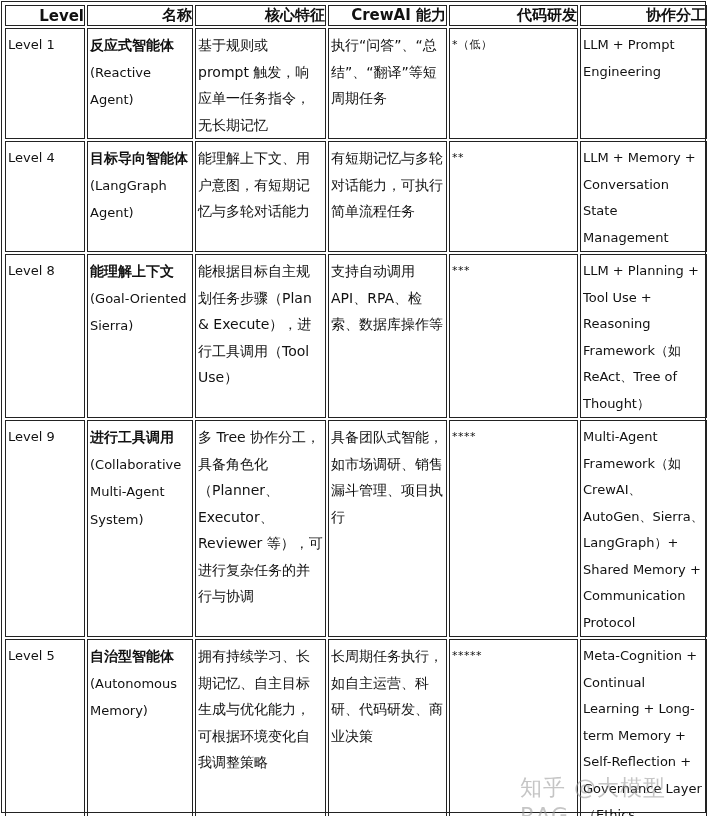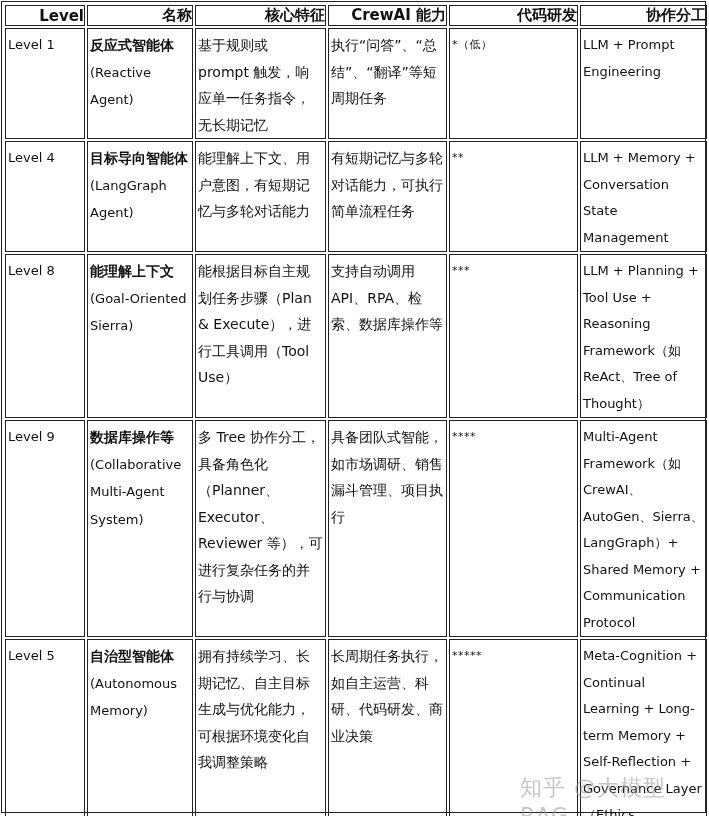--- a/index.html
+++ b/index.html
@@ -66,21 +66,21 @@
     <tr style="height:164px">
       <td class="level">Level 8</td>
       <td class="name"><span>能理解上下文</span><br><span class="en">(Goal-Oriented Sierra)</span></td>
       <td>能根据目标自主规划任务步骤（Plan &amp; Execute），进行工具调用（Tool Use）</td>
       <td>支持自动调用 API、RPA、检索、数据库操作等</td>
       <td class="diff">***</td>
       <td class="tech">LLM + Planning + Tool Use + Reasoning Framework（如 ReAct、Tree of Thought）</td>
     </tr>
     <tr style="height:191px">
       <td class="level">Level 9</td>
-      <td class="name"><span>数据库操作等</span><br><span class="en">(Collaborative Multi-Agent System)</span></td>
+      <td class="name"><span>进行工具调用</span><br><span class="en">(Collaborative Multi-Agent System)</span></td>
       <td>多 Tree 协作分工，具备角色化（Planner、Executor、Reviewer 等），可进行复杂任务的并行与协调</td>
       <td>具备团队式智能，如市场调研、销售漏斗管理、项目执行</td>
       <td class="diff">****</td>
       <td class="tech">Multi-Agent Framework（如 CrewAI、AutoGen、Sierra、LangGraph）+ Shared Memory + Communication Protocol</td>
     </tr>
     <tr style="height:217px">
       <td class="level">Level 5</td>
       <td class="name"><span>自治型智能体</span><br><span class="en">(Autonomous Memory)</span></td>
       <td>拥有持续学习、长期记忆、自主目标生成与优化能力，可根据环境变化自我调整策略</td>
       <td>长周期任务执行，如自主运营、科研、代码研发、商业决策</td>

